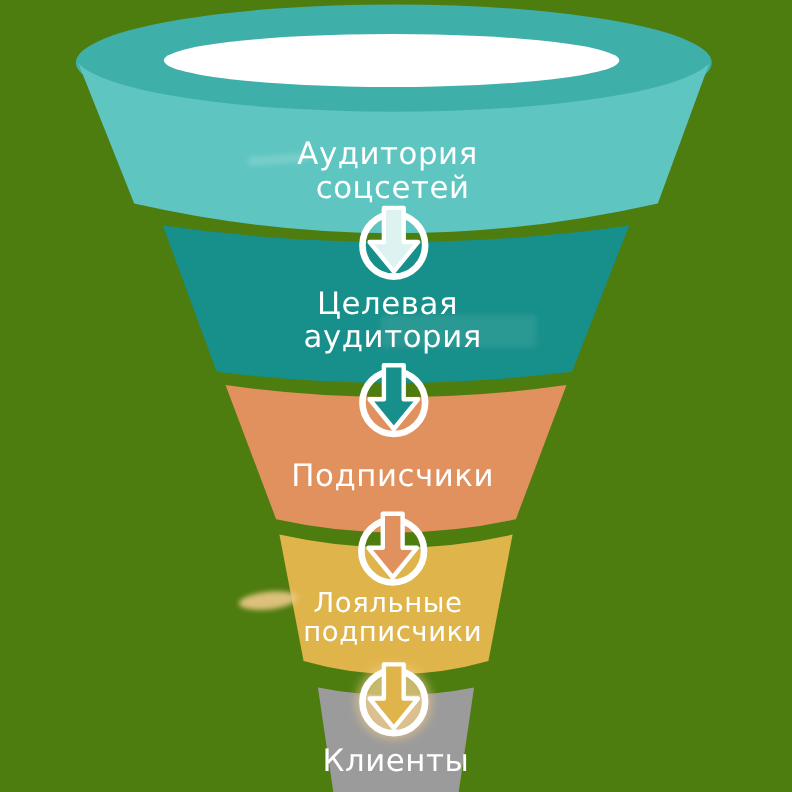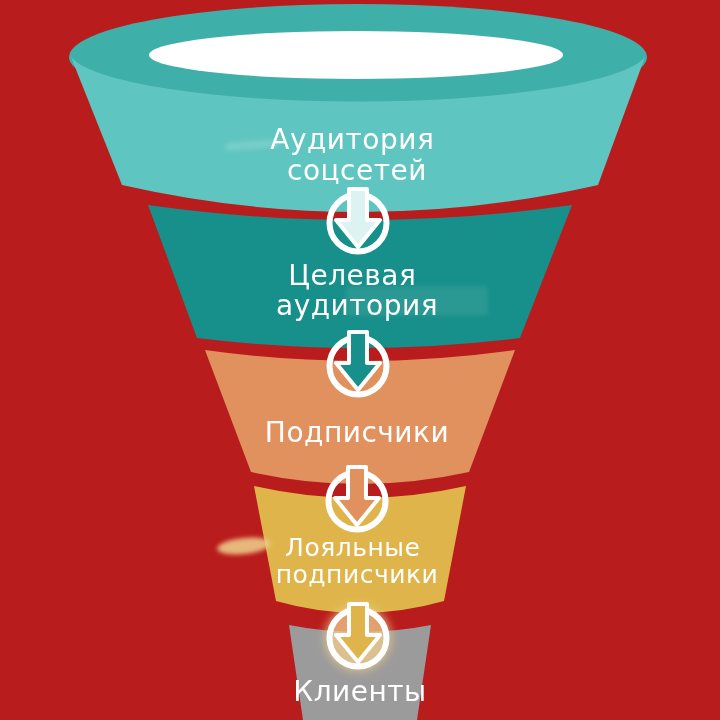--- a/index.html
+++ b/index.html
@@ -4,21 +4,21 @@
 <style>
   html, body {
     margin: 0;
     padding: 0;
     background: #ffffff;
   }
   .stage {
     position: relative;
     width: 720px;
     height: 720px;
-    background: #b91c1c;
+    background: #4d7c0f;
     overflow: hidden;
     font-family: "DejaVu Sans", "Liberation Sans", sans-serif;
   }
   .stage svg {
     position: absolute;
     left: 0;
     top: 0;
     width: 720px;
     height: 720px;
   }

